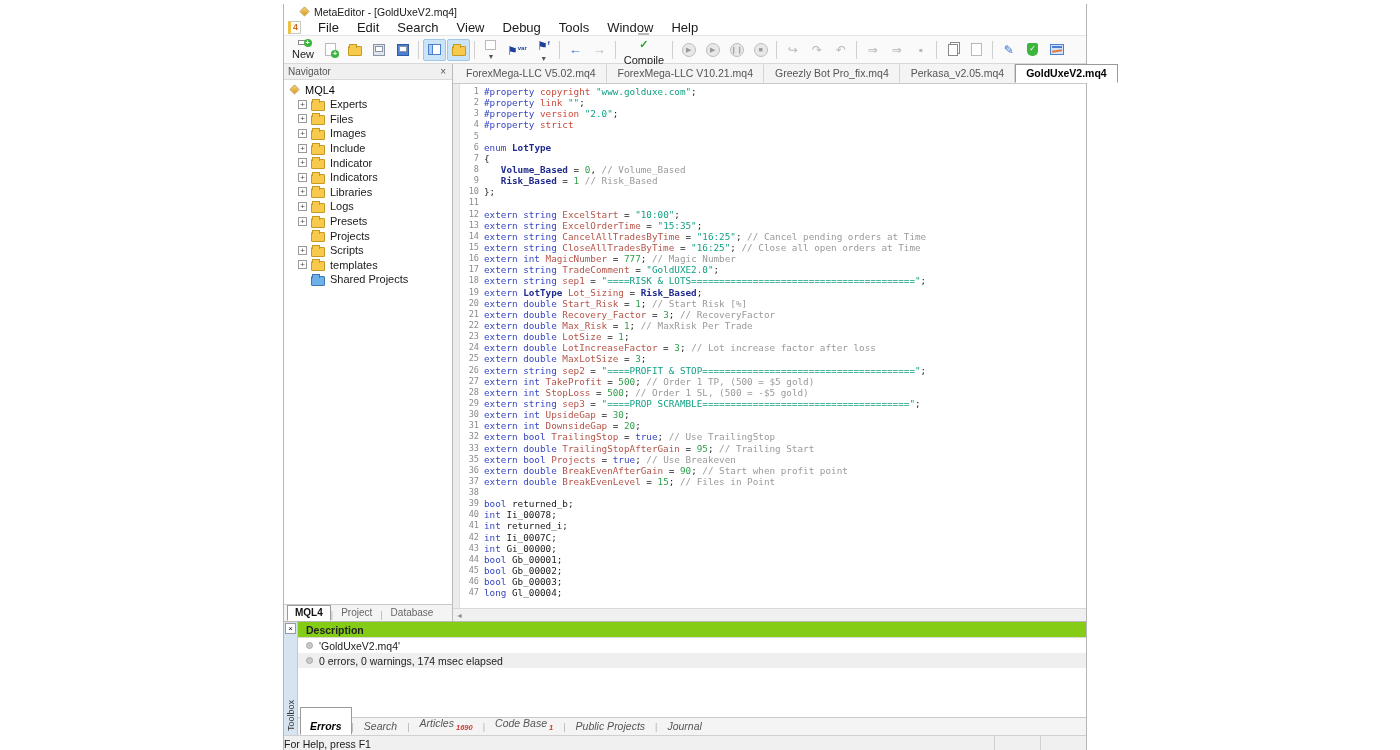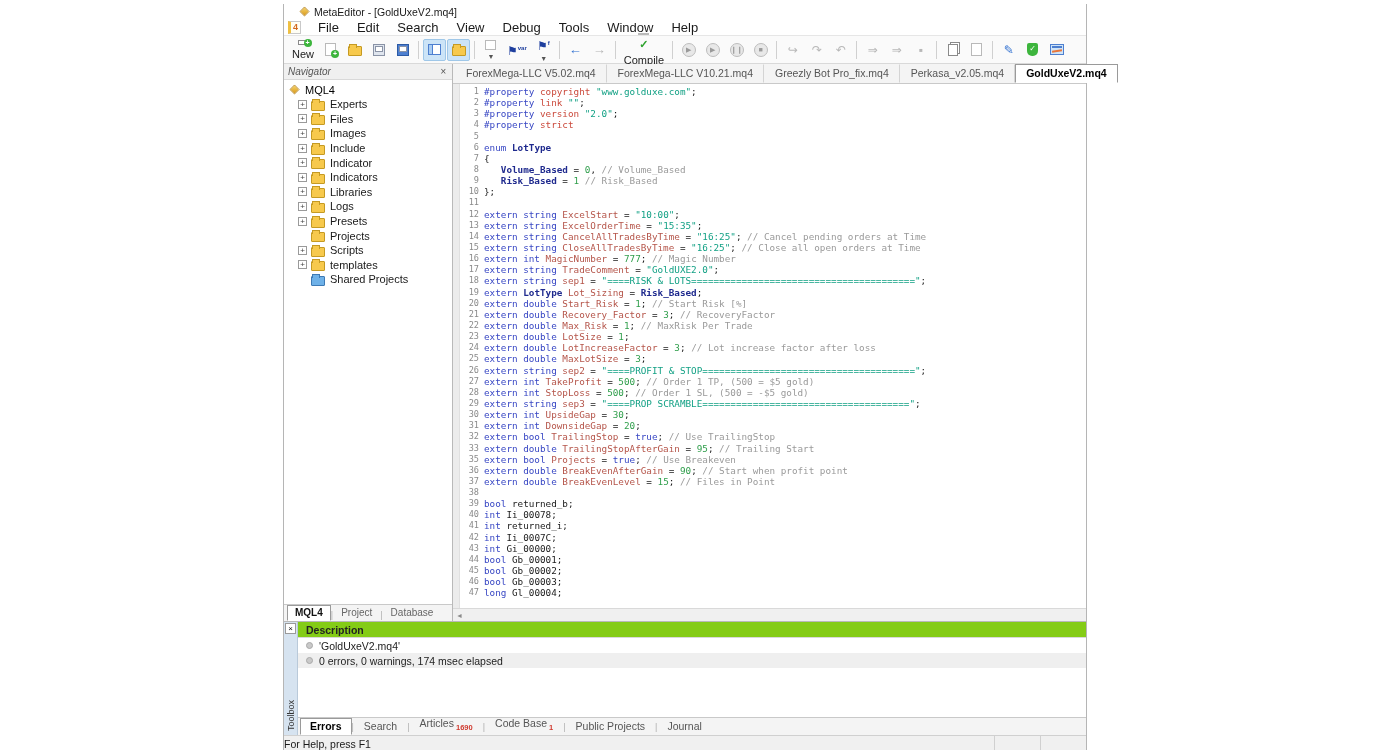--- a/index.html
+++ b/index.html
@@ -56,21 +56,21 @@
   .i-term { width:14px; height:11px; background:#cfe4f7; border:1px solid #4d7fd0; position:relative; }
   .i-term:before { content:""; position:absolute; left:1px; right:1px; top:1px; height:2px; background:#4d7fd0; }
   .i-term:after { content:""; position:absolute; left:1px; bottom:2px; width:10px; height:2px; background:#e8763a; transform:rotate(-8deg); }
 
   
   .main { flex:1; display:flex; min-height:0; }
 
   
   .navigator { width:169px; border-right:1px solid #b9b9b9; display:flex; flex-direction:column; background:#fff; }
   .nav-header { height:16px; background:#f0f0f0; border-bottom:1px solid #d9d9d9; display:flex; align-items:center;
-                justify-content:space-between; padding:0 4px;font-style:italic; }
+                justify-content:space-between; padding:0 4px; }
   .nav-header .t { font-size:10px; color:#555; }
   .nav-close { font-size:10px; color:#555; line-height:10px; padding:0 2px; }
   .nav-tree { flex:1; overflow:hidden; padding-top:2px; }
   .tree-row { display:flex; align-items:center; height:14.6px; font-size:11px; color:#1a1a1a; white-space:nowrap; }
   .tree-row .expbox { width:9px; height:9px; border:1px solid #9a9a9a; background:#fff; font-size:8px; line-height:7px;
                       text-align:center; color:#444; margin:0 4px 0 14px; flex:0 0 auto; }
   .tree-row .noexp { width:9px; margin:0 4px 0 14px; flex:0 0 auto; }
   .tree-row .icn { margin-right:5px; flex:0 0 auto; }
   .tree-root { display:flex; align-items:center; height:15px; font-size:11px; padding-left:6px; gap:6px; }
   .nav-tabs { height:17px; display:flex; align-items:flex-end; border-top:1px solid #c9c9c9; background:#f4f4f4; padding-left:3px; }
@@ -100,21 +100,21 @@
   .tb-strip { width:14px; background:#d6e3f0; border-right:1px solid #b9c9d9; display:flex; flex-direction:column; align-items:center; }
   .tb-close { width:11px; height:11px; margin-top:1px; background:#fff; border:1px solid #9a9a9a; font-size:8px; line-height:9px; text-align:center; color:#111; }
   .tb-strip .vlabel { margin-top:auto; margin-bottom:4px; writing-mode:vertical-rl; transform:rotate(180deg); font-size:9px; color:#333; }
   .tb-body { flex:1; display:flex; flex-direction:column; min-width:0; }
   .tb-colhead { height:16px; border-bottom:1px solid #d9d9d9; display:flex; align-items:center; padding-left:8px;
                 font-size:10.5px; font-weight:bold; color:#222; background:#84cc16; }
   .tb-row { height:15px; display:flex; align-items:center; gap:6px; padding-left:8px; font-size:10.5px; color:#222; }
   .tb-row.alt { background:#efefef; }
   .dot { width:7px; height:7px; border-radius:50%; background:#c9c9c9; border:1px solid #a8a8a8; flex:0 0 auto; }
   .tb-tabs { margin-top:auto; height:18px; display:flex; align-items:flex-end; background:#f4f4f4; border-top:1px solid #c9c9c9; padding-left:2px; }
-  .tb-tab { font-size:10.5px; color:#555; padding:1px 9px 2px; border:1px solid transparent; white-space:nowrap; }
+  .tb-tab { font-size:10.5px; color:#555; padding:12px 9px 2px; border:1px solid transparent; white-space:nowrap;font-style:italic; }
   .tb-tab.active { background:#fff; border-color:#9a9a9a; border-bottom-color:#fff; font-weight:bold; color:#000; }
   .tb-tab sub { color:#d03b30; font-weight:bold; font-size:7.5px; }
   .tb-tab-sep { color:#b0b0b0; font-size:9px; align-self:center; }
 
   
   .statusbar { height:16px; background:#f0f0f0; border-top:1px solid #d0d0d0; display:flex; align-items:center; font-size:10.5px; color:#1a1a1a; }
   .statusbar .msg { padding-left:0; flex:1; }
   .statusbar .cell { width:46px; height:100%; border-left:1px solid #d0d0d0; }
 </style>
 </head>

